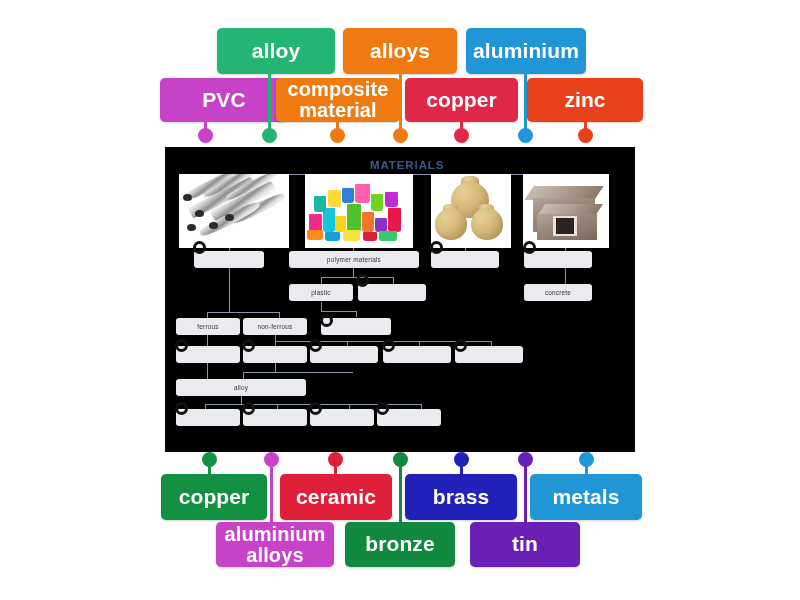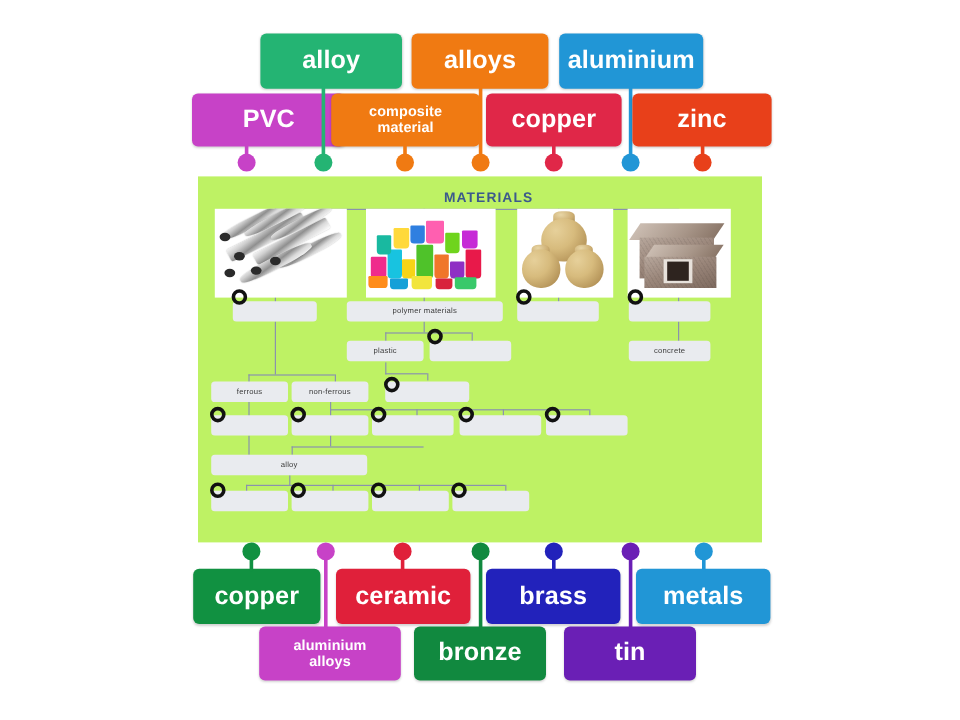--- a/index.html
+++ b/index.html
@@ -21,29 +21,29 @@
     font-weight:bold;
     font-size:21px;
     line-height:1.05;
     box-sizing:border-box;
     padding:3px 8px;
     box-shadow:0 1px 2px rgba(0,0,0,.18);
     cursor:move;
     user-select:none;
     letter-spacing:.1px;
   }
-  .label.two-line{font-size:12px;}
+  .label.two-line{font-size:20px;}
   .stem{position:absolute;width:3px;border-radius:1px;}
   .dot{position:absolute;width:15px;height:15px;border-radius:50%;}
 
   
   #diagram{
     position:absolute;
     left:165px;top:147px;width:470px;height:305px;
-    background:#bef264;
+    background:#000000;
   }
   #diagram .title{
     position:absolute;
     color:#3c5a8c;
     font-weight:bold;
     font-size:11.5px;
     letter-spacing:.9px;
   }
   .pic{
     position:absolute;

